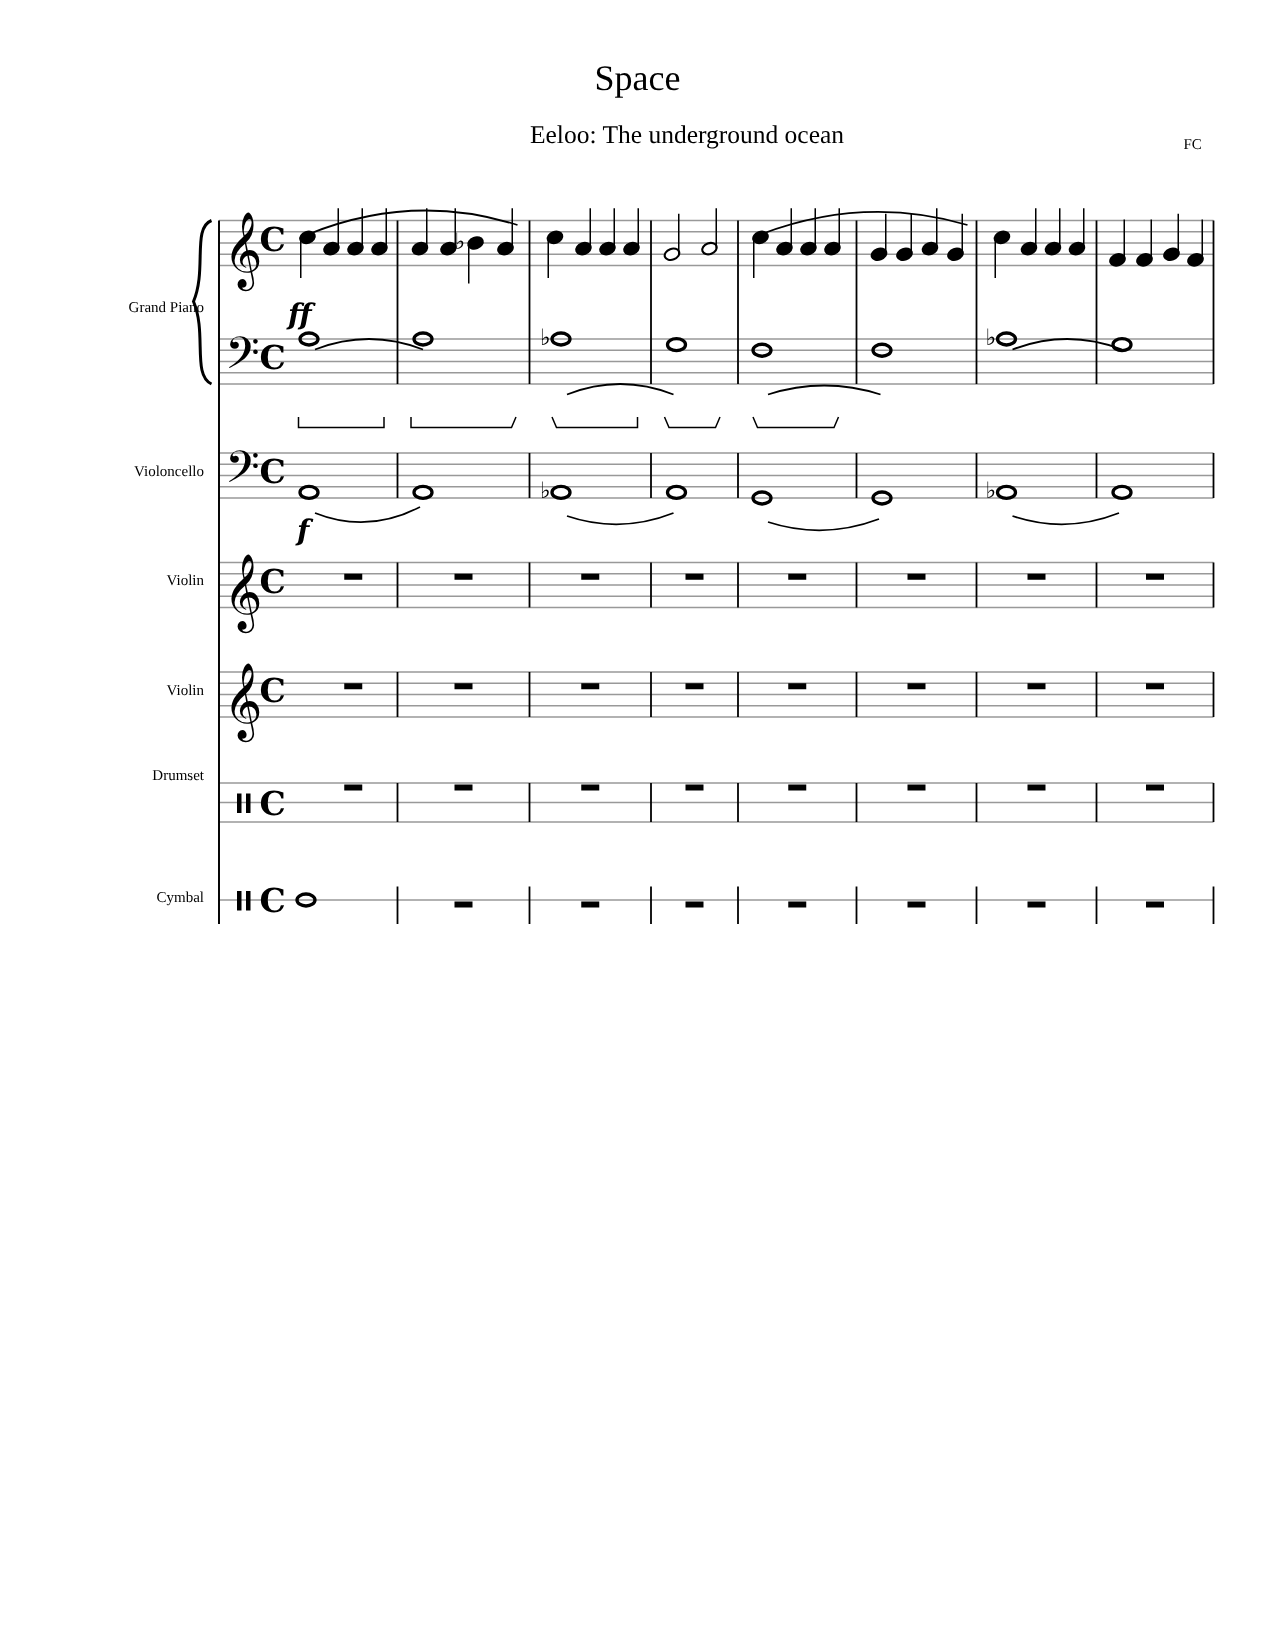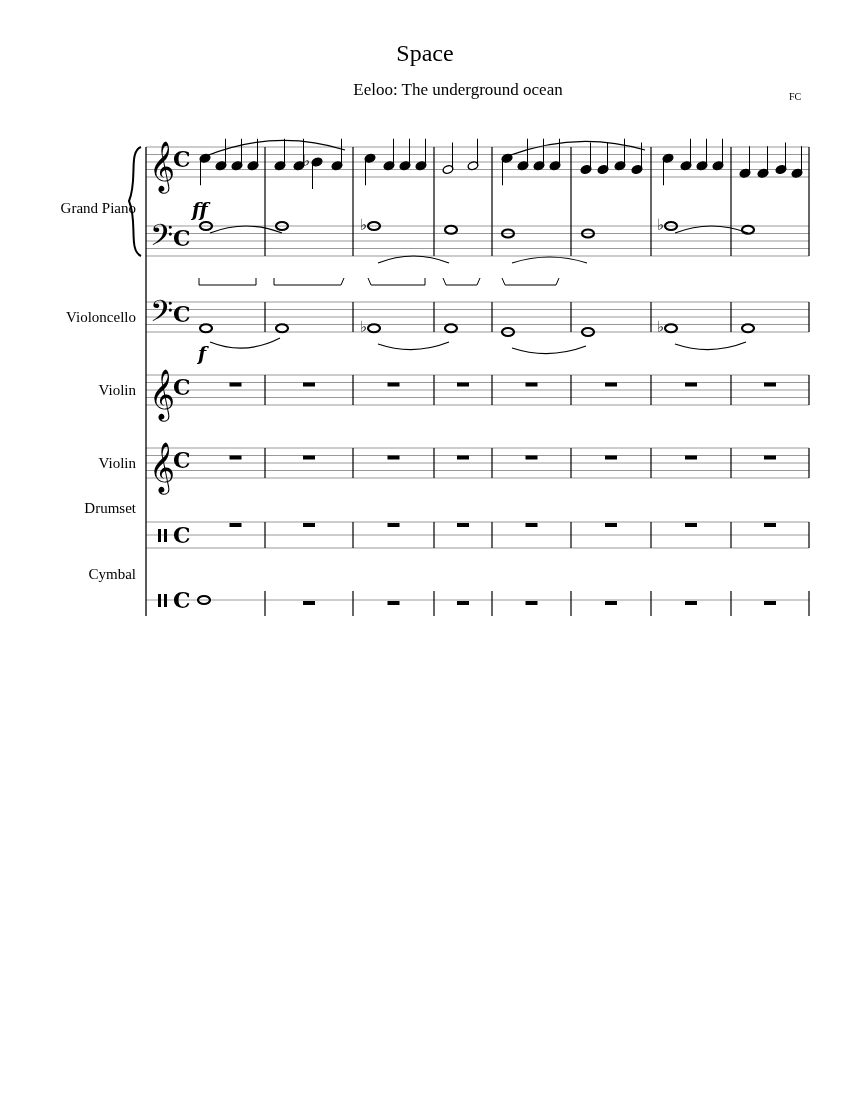--- a/index.html
+++ b/index.html
@@ -1,35 +1,35 @@
 <!DOCTYPE html>
 <html><head>
 <meta charset="utf-8">
 <style>
   html, body { margin:0; padding:0; background:#ffffff; }
   body { width:850px; height:1100px; position:relative; overflow:hidden; font-family:"Liberation Serif", "DejaVu Serif", serif; color:#000; }
   .title { position:absolute; top:40px; left:0; width:850px; text-align:center; font-size:24px; }
   .subtitle { position:absolute; top:80px; left:0; width:850px; text-align:center; font-size:17px;padding-left:33px; }
   .composer { position:absolute; top:91px; left:789px; font-size:10px; }
-  .inst-label { position:absolute; right:714px; font-size:15px; white-space:nowrap; text-align:right;margin-left:40px; }
+  .inst-label { position:absolute; right:714px; font-size:10px; white-space:nowrap; text-align:right;margin-left:40px; }
   svg.score { position:absolute; left:0; top:0; }
 </style>
 </head>
 <body>
 
 <div class="title">Space</div>
 <div class="subtitle">Eeloo: The underground ocean</div>
 <div class="composer">FC</div>
 
 <div class="inst-label" style="top:200px">Grand Piano</div>
 <div class="inst-label" style="top:309px">Violoncello</div>
 <div class="inst-label" style="top:382px">Violin</div>
 <div class="inst-label" style="top:455px">Violin</div>
-<div class="inst-label" style="top:500px">Drumset</div>
-<div class="inst-label" style="top:566px">Cymbal</div>
+<div class="inst-label" style="top:512px">Drumset</div>
+<div class="inst-label" style="top:593px">Cymbal</div>
 
 <svg class="score" width="850" height="1100" xmlns="http://www.w3.org/2000/svg">
   <g id="staves">
       <g>
         <line x1="146" x2="809" y1="147" y2="147" stroke="#999" stroke-width="1"></line>
         <line x1="146" x2="809" y1="154.5" y2="154.5" stroke="#999" stroke-width="1"></line>
         <line x1="146" x2="809" y1="162" y2="162" stroke="#999" stroke-width="1"></line>
         <line x1="146" x2="809" y1="169.5" y2="169.5" stroke="#999" stroke-width="1"></line>
         <line x1="146" x2="809" y1="177" y2="177" stroke="#999" stroke-width="1"></line>
       </g>

